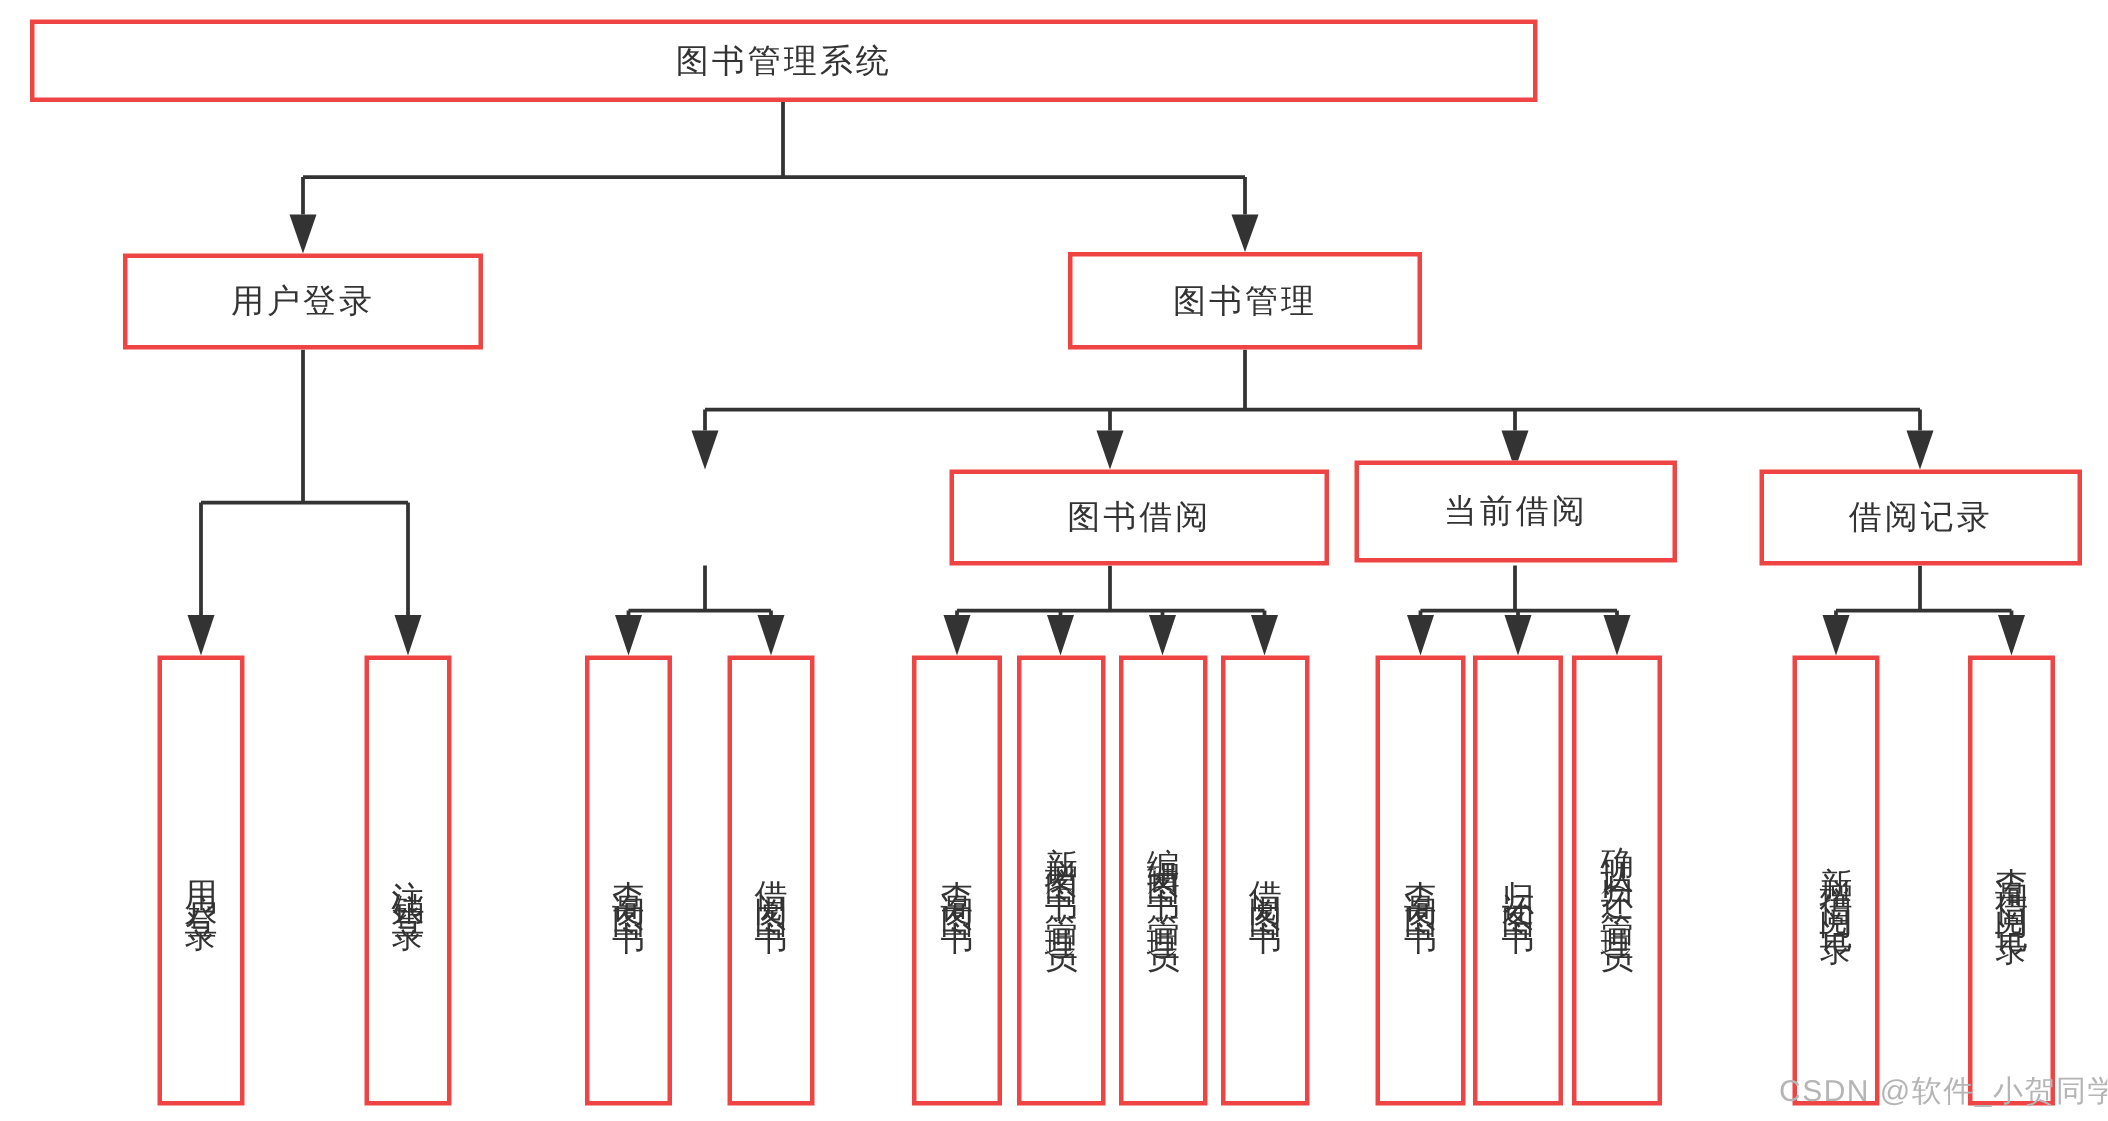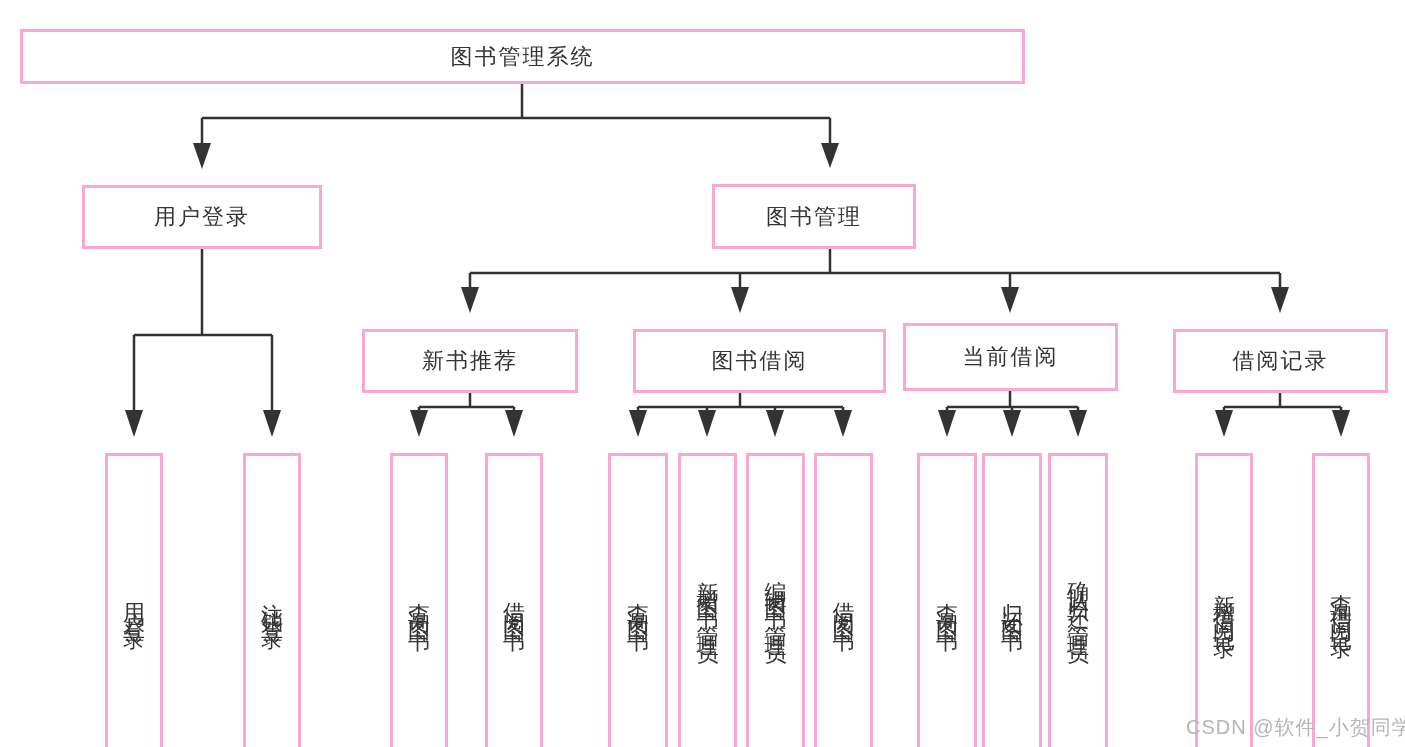--- a/index.html
+++ b/index.html
@@ -14,27 +14,26 @@
   }
   svg.connectors {
     position: absolute;
     left: 0; top: 0;
     width: 1405px; height: 747px;
     z-index: 1;
   }
   .node {
     position: absolute;
     background: #ffffff;
-    border: 3px solid #f9a8d4;
+    border: 3px solid #ef4444;
     box-sizing: border-box;
     display: flex;
     align-items: center;
     justify-content: center;
     z-index: 2;
-    margin-top: 16px;
   }
   .node.hbox span {
     font-size: 22px;
     letter-spacing: 2px;
     white-space: nowrap;
   }
   .node.leaf .vtext {
     writing-mode: vertical-rl;
     text-orientation: mixed;
     font-size: 22px;
@@ -101,27 +100,24 @@
     </g>
   </svg>
 
   <div class="node hbox" style="left:20px; top:13px; width:1005px; height:55px;">
     <span>图书管理系统</span>
   </div>
 
   <div class="node hbox" style="left:82px; top:169px; width:240px; height:64px;">
     <span>用户登录</span>
   </div>
-  <div class="node hbox" style="left:712px; top:168px; width:204px; height:65px;">
+  <div class="node hbox" style="left:712px; top:168px; width:236px; height:65px;">
     <span>图书管理</span>
   </div>
 
-  <div class="node hbox" style="left:362px; top:313px; width:216px; height:64px;">
-    <span>新书推荐</span>
-  </div>
   <div class="node hbox" style="left:633px; top:313px; width:253px; height:64px;">
     <span>图书借阅</span>
   </div>
   <div class="node hbox" style="left:903px; top:307px; width:215px; height:68px;">
     <span>当前借阅</span>
   </div>
   <div class="node hbox" style="left:1173px; top:313px; width:215px; height:64px;">
     <span>借阅记录</span>
   </div>
 

